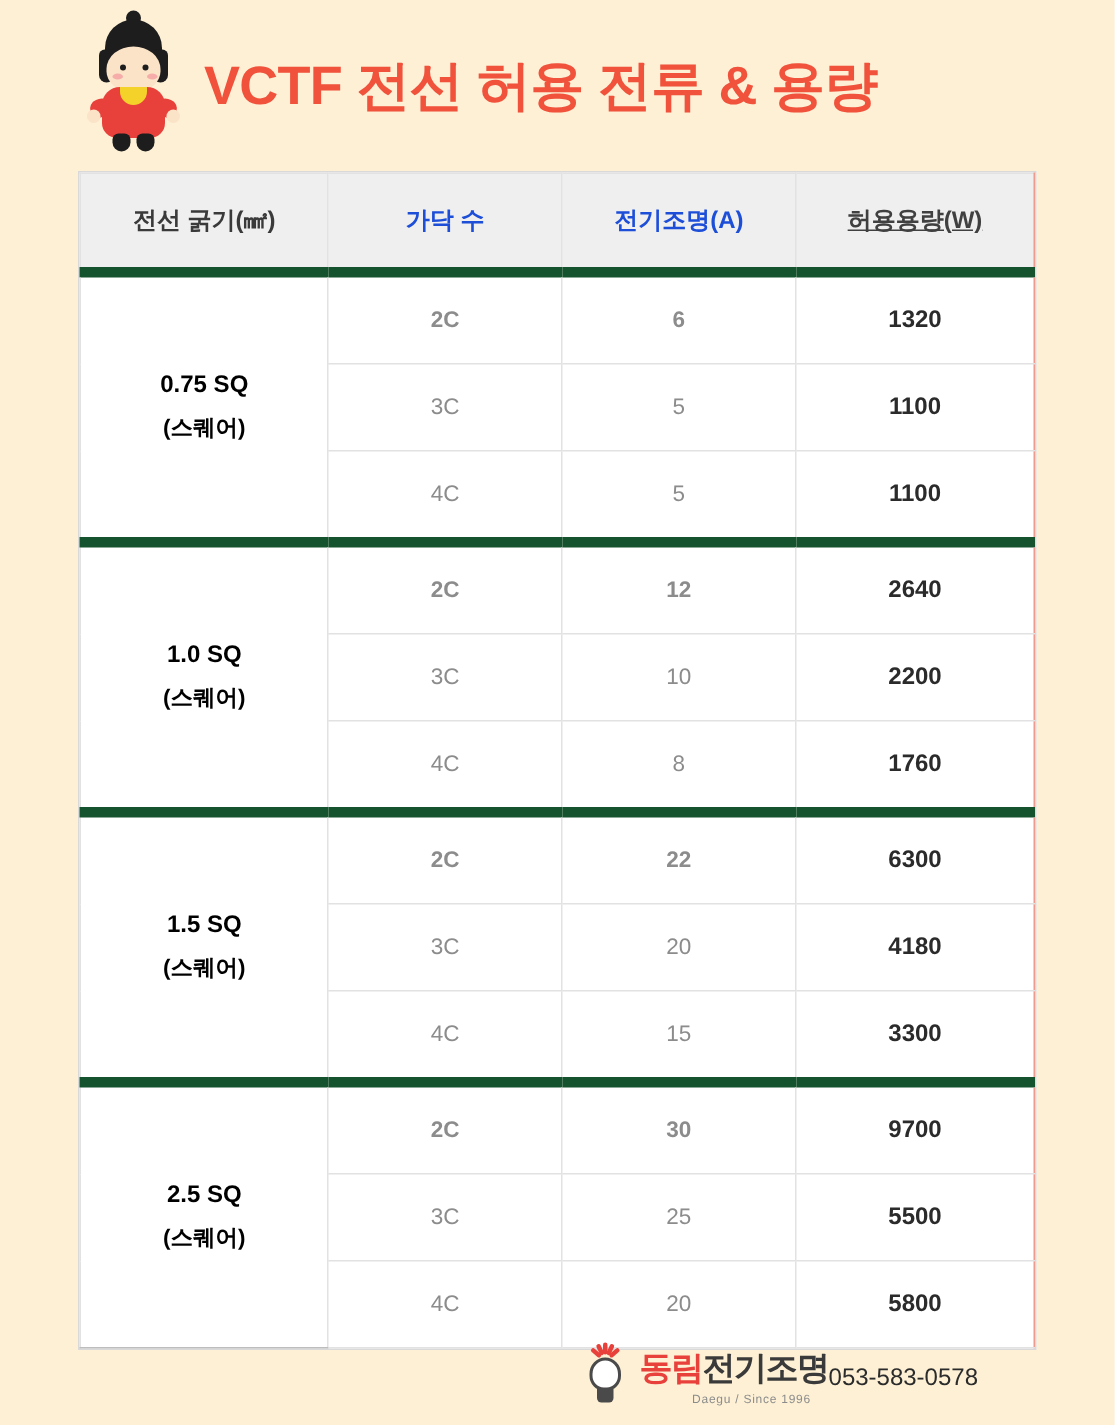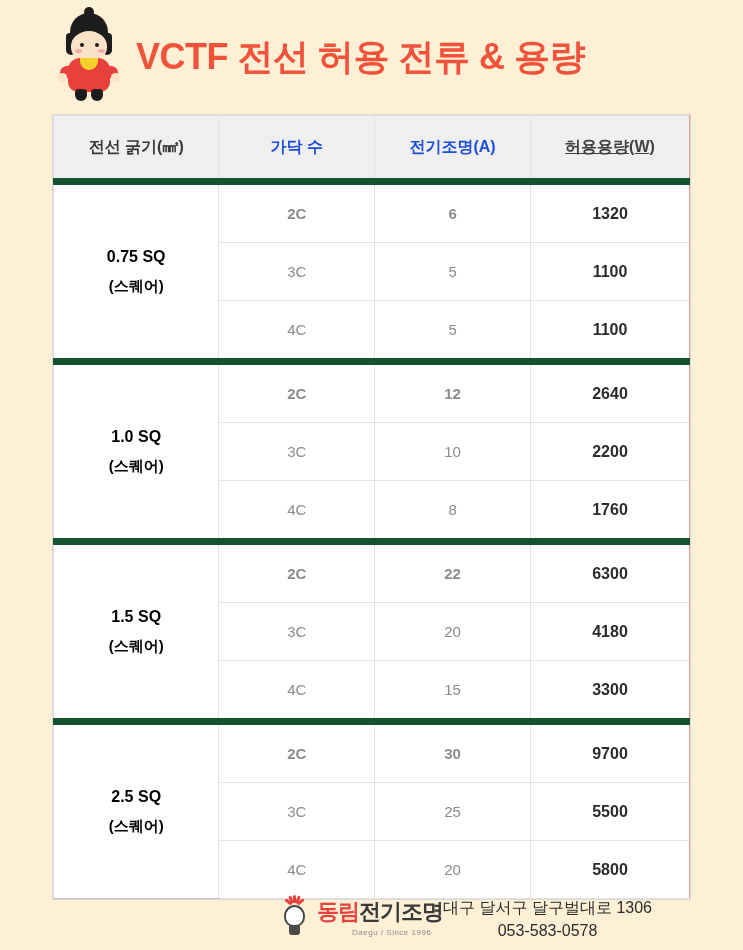--- a/index.html
+++ b/index.html
@@ -457,18 +457,17 @@
         <div class="base"></div>
       </div>
       <div class="logo-text">
         <div class="logo-main">
           <span class="accent">동림</span><span>전기조명</span>
         </div>
         <div class="logo-sub">Daegu / Since 1996</div>
       </div>
     </div>
     <div class="contact">
-      <div>대구 달서구 달구벌대로 1306</div>
       <div>053-583-0578</div>
     </div>
   </div>
 
 </div>
 
 </body></html>

